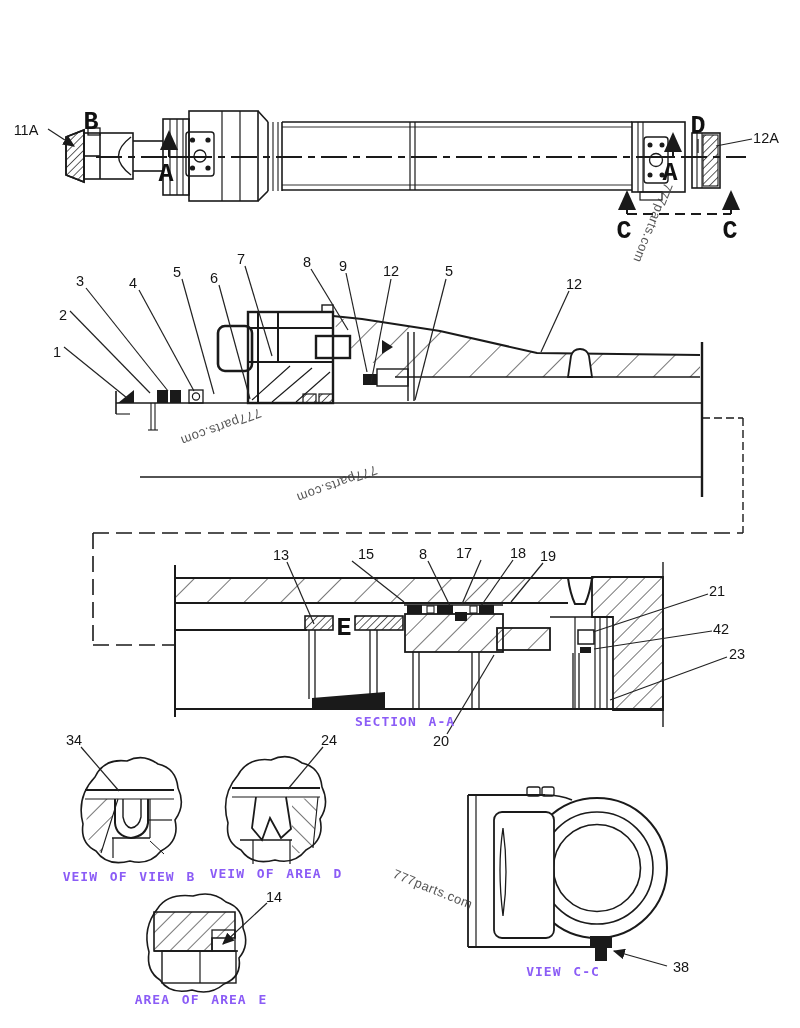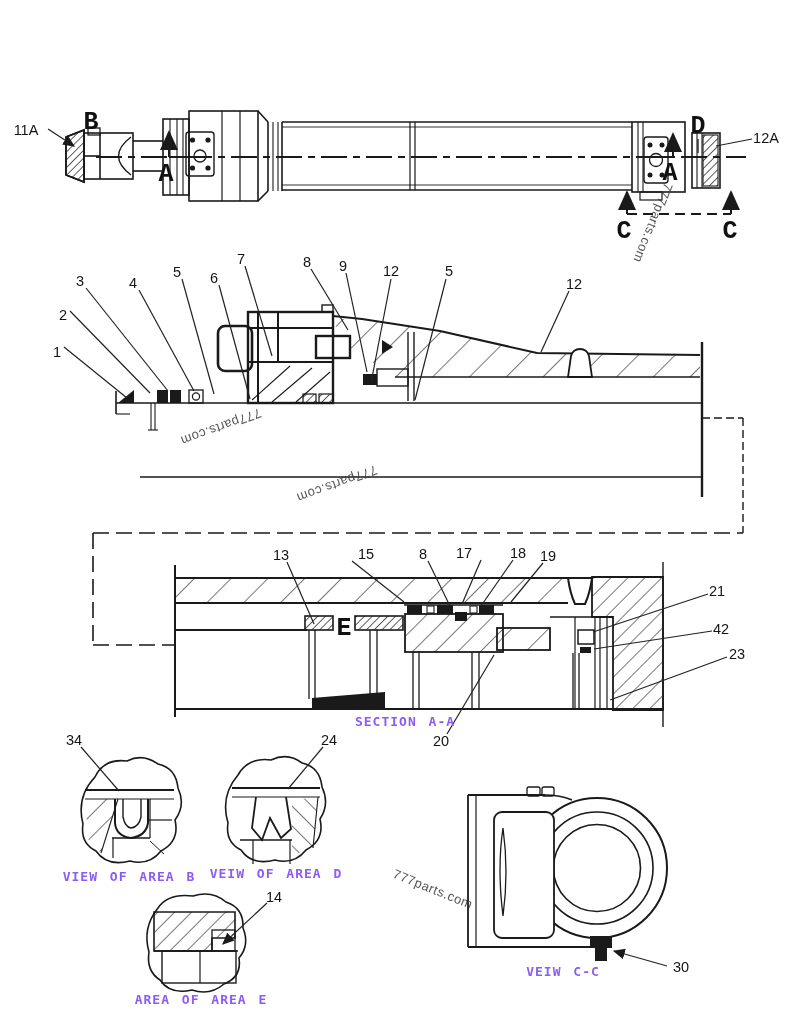--- a/index.html
+++ b/index.html
@@ -335,23 +335,23 @@
   <div class="lbl" style="left:441px;top:741px">20</div>
   <div class="lbl" style="left:717px;top:591px">21</div>
   <div class="lbl" style="left:721px;top:629px">42</div>
   <div class="lbl" style="left:737px;top:654px">23</div>
   <div class="marker" style="left:344px;top:628px">E</div>
   <div class="caption" style="left:405px;top:721px">SECTION A-A</div>
 
   <div class="lbl" style="left:74px;top:740px">34</div>
   <div class="lbl" style="left:329px;top:740px">24</div>
   <div class="lbl" style="left:274px;top:897px">14</div>
-  <div class="lbl" style="left:681px;top:967px">30</div>
-  <div class="caption" style="left:129px;top:876px">VIEW OF AREA B</div>
+  <div class="lbl" style="left:681px;top:967px">38</div>
+  <div class="caption" style="left:129px;top:876px">VEIW OF VIEW B</div>
   <div class="caption" style="left:276px;top:873px">VEIW OF AREA D</div>
   <div class="caption" style="left:201px;top:999px">AREA OF AREA E</div>
-  <div class="caption" style="left:563px;top:971px">VEIW C-C</div>
+  <div class="caption" style="left:563px;top:971px">VIEW C-C</div>
 
   <div class="wm wm1" style="left:653px;top:223px">777parts.com</div>
   <div class="wm wm2" style="left:221px;top:427px">777parts.com</div>
   <div class="wm wm2" style="left:337px;top:484px">777parts.com</div>
   <div class="wm wm4" style="left:433px;top:889px">777parts.com</div>
 </div>
 
 </body></html>

